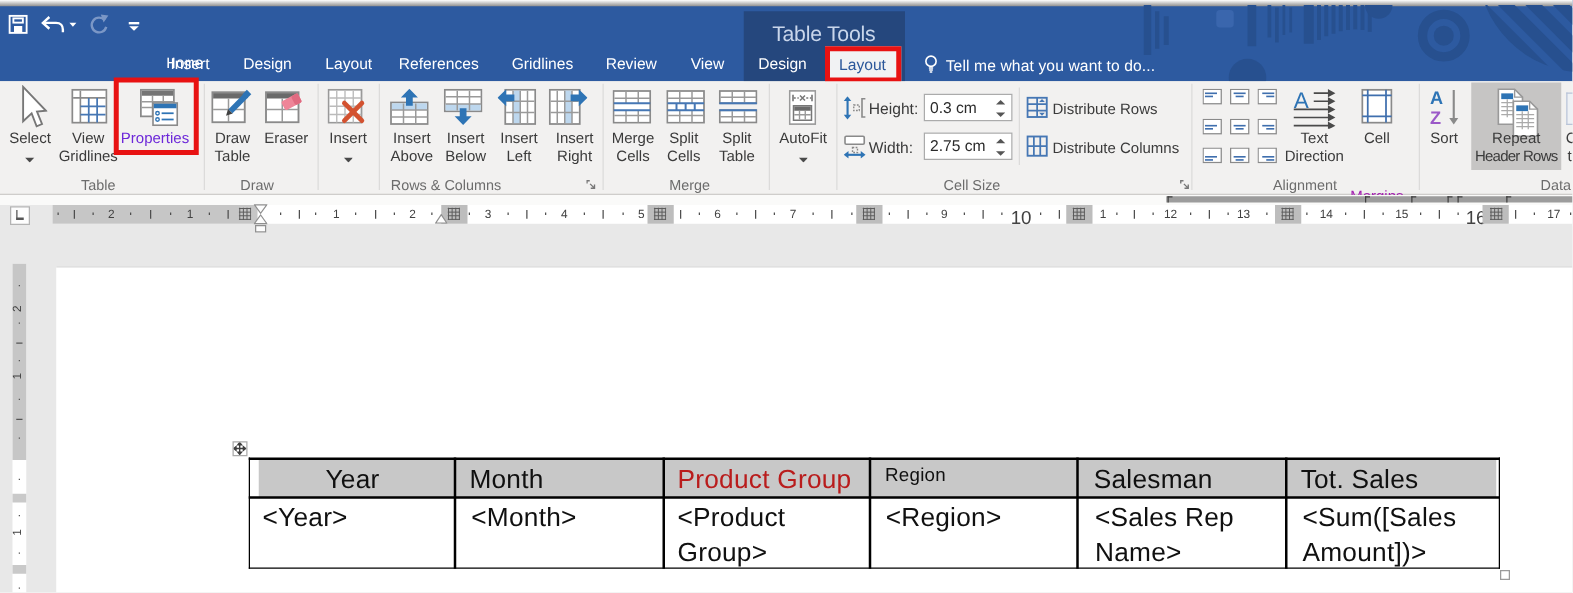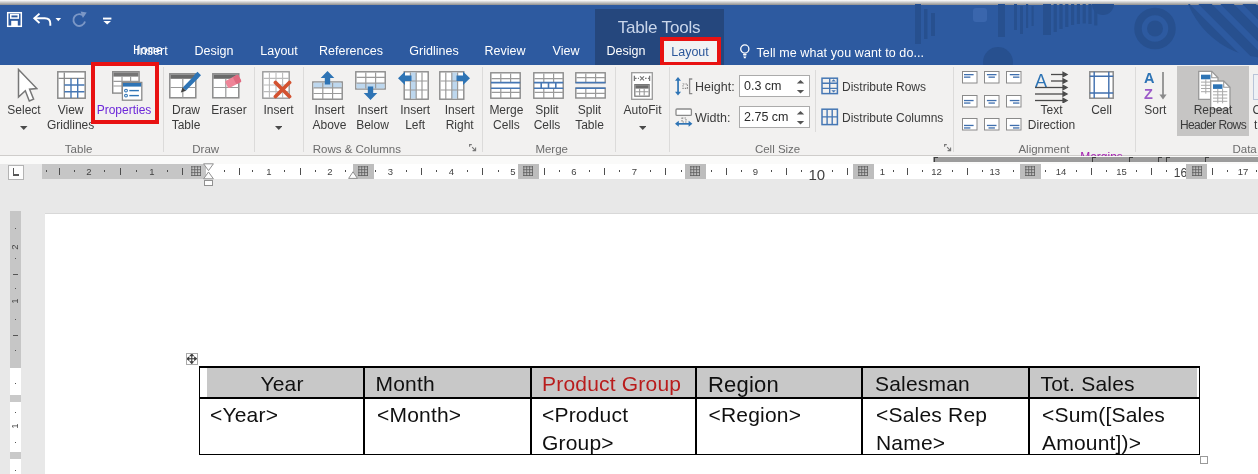--- a/index.html
+++ b/index.html
@@ -468,21 +468,21 @@
 <div style="position:absolute;left:1013px;top:170.2px;width:1px;height:2px;background:#4e4e4e"></div>
 <div style="position:absolute;left:1045px;top:170.2px;width:1px;height:2px;background:#4e4e4e"></div>
 <div style="position:absolute;left:1053px;top:166.2px;width:16px;text-align:center;font-size:9.5px;color:#424242">14</div>
 <div style="position:absolute;left:1076px;top:170.2px;width:1px;height:2px;background:#4e4e4e"></div>
 <div style="position:absolute;left:1106px;top:170.2px;width:1px;height:2px;background:#4e4e4e"></div>
 <div style="position:absolute;left:1091px;top:167.5px;width:1px;height:7.4px;background:#4e4e4e"></div>
 <div style="position:absolute;left:1113.5px;top:166.2px;width:16px;text-align:center;font-size:9.5px;color:#424242">15</div>
 <div style="position:absolute;left:1136px;top:170.2px;width:1px;height:2px;background:#4e4e4e"></div>
 <div style="position:absolute;left:1166px;top:170.2px;width:1px;height:2px;background:#4e4e4e"></div>
 <div style="position:absolute;left:1151px;top:167.5px;width:1px;height:7.4px;background:#4e4e4e"></div>
-<div style="position:absolute;left:1172.5px;top:166.2px;width:16px;text-align:center;font-size:12px;color:#424242">16</div>
+<div style="position:absolute;left:1172.5px;top:166.2px;width:16px;font-size:15px;color:#424242">16</div>
 <div style="position:absolute;left:1227px;top:170.2px;width:1px;height:2px;background:#4e4e4e"></div>
 <div style="position:absolute;left:1212px;top:167.5px;width:1px;height:7.4px;background:#4e4e4e"></div>
 <div style="position:absolute;left:1235px;top:166.2px;width:16px;text-align:center;font-size:9.5px;color:#424242">17</div>
 <div style="position:absolute;left:224px;top:170.2px;width:1px;height:2px;background:#4e4e4e"></div>
 <div style="position:absolute;left:252px;top:170.2px;width:1px;height:2px;background:#4e4e4e"></div>
 <div style="position:absolute;left:1256px;top:170.2px;width:1px;height:2px;background:#4e4e4e"></div>
 <div style="position:absolute;left:239px;top:167.5px;width:1px;height:7.4px;background:#4e4e4e"></div>
 <div style="position:absolute;left:352.5px;top:164px;width:21px;height:14.5px;background:#bdbdbd"></div>
 <div style="position:absolute;left:517.5px;top:164px;width:21px;height:14.5px;background:#bdbdbd"></div>
 <div style="position:absolute;left:684.5px;top:164px;width:21px;height:14.5px;background:#bdbdbd"></div>
@@ -619,21 +619,21 @@
 <div style="position:absolute;left:198.6px;top:366.4px;width:1.4px;height:89.0px;background:#000"></div>
 <div style="position:absolute;left:1198.5px;top:366.4px;width:1.3px;height:89.0px;background:#000"></div>
 <div style="position:absolute;left:363.4px;top:366.4px;width:1.4px;height:89.0px;background:#000"></div>
 <div style="position:absolute;left:530.4px;top:366.4px;width:1.4px;height:89.0px;background:#000"></div>
 <div style="position:absolute;left:695.4px;top:366.4px;width:1.4px;height:89.0px;background:#000"></div>
 <div style="position:absolute;left:861.4px;top:366.4px;width:1.4px;height:89.0px;background:#000"></div>
 <div style="position:absolute;left:1028.4px;top:366.4px;width:1.4px;height:89.0px;background:#000"></div>
 <div style="position:absolute;left:199px;top:371.8px;width:166px;text-align:center;font-size:21px;color:#101010;letter-spacing:0.2px;white-space:nowrap;">Year</div>
 <div style="position:absolute;left:375.5px;top:371.8px;font-size:21px;color:#101010;letter-spacing:0.2px;white-space:nowrap;">Month</div>
 <div style="position:absolute;left:542px;top:371.8px;font-size:21px;color:#b91c1c;letter-spacing:0.2px;white-space:nowrap;">Product Group</div>
-<div style="position:absolute;left:708px;top:371.8px;font-size:22px;color:#101010;letter-spacing:0.2px;white-space:nowrap;">Region</div>
+<div style="position:absolute;left:708px;top:371.8px;font-size:15px;color:#101010;letter-spacing:0.2px;white-space:nowrap;">Region</div>
 <div style="position:absolute;left:875px;top:371.8px;font-size:21px;color:#101010;letter-spacing:0.2px;white-space:nowrap;">Salesman</div>
 <div style="position:absolute;left:1040.5px;top:371.8px;font-size:21px;color:#101010;letter-spacing:0.2px;white-space:nowrap;">Tot. Sales</div>
 <div style="position:absolute;left:210px;top:403.4px;font-size:21px;color:#101010;letter-spacing:0.2px;white-space:nowrap;">&lt;Year&gt;</div>
 <div style="position:absolute;left:377px;top:403.4px;font-size:21px;color:#101010;letter-spacing:0.2px;white-space:nowrap;">&lt;Month&gt;</div>
 <div style="position:absolute;left:542px;top:403.4px;font-size:21px;color:#101010;letter-spacing:0.2px;white-space:nowrap;">&lt;Product</div>
 <div style="position:absolute;left:708.5px;top:403.4px;font-size:21px;color:#101010;letter-spacing:0.2px;white-space:nowrap;">&lt;Region&gt;</div>
 <div style="position:absolute;left:876px;top:403.4px;font-size:21px;color:#101010;letter-spacing:0.2px;white-space:nowrap;">&lt;Sales Rep</div>
 <div style="position:absolute;left:1042px;top:403.4px;font-size:21px;color:#101010;letter-spacing:0.2px;white-space:nowrap;">&lt;Sum([Sales</div>
 <div style="position:absolute;left:542px;top:431.4px;font-size:21px;color:#101010;letter-spacing:0.2px;white-space:nowrap;">Group&gt;</div>
 <div style="position:absolute;left:876px;top:431.4px;font-size:21px;color:#101010;letter-spacing:0.2px;white-space:nowrap;">Name&gt;</div>

